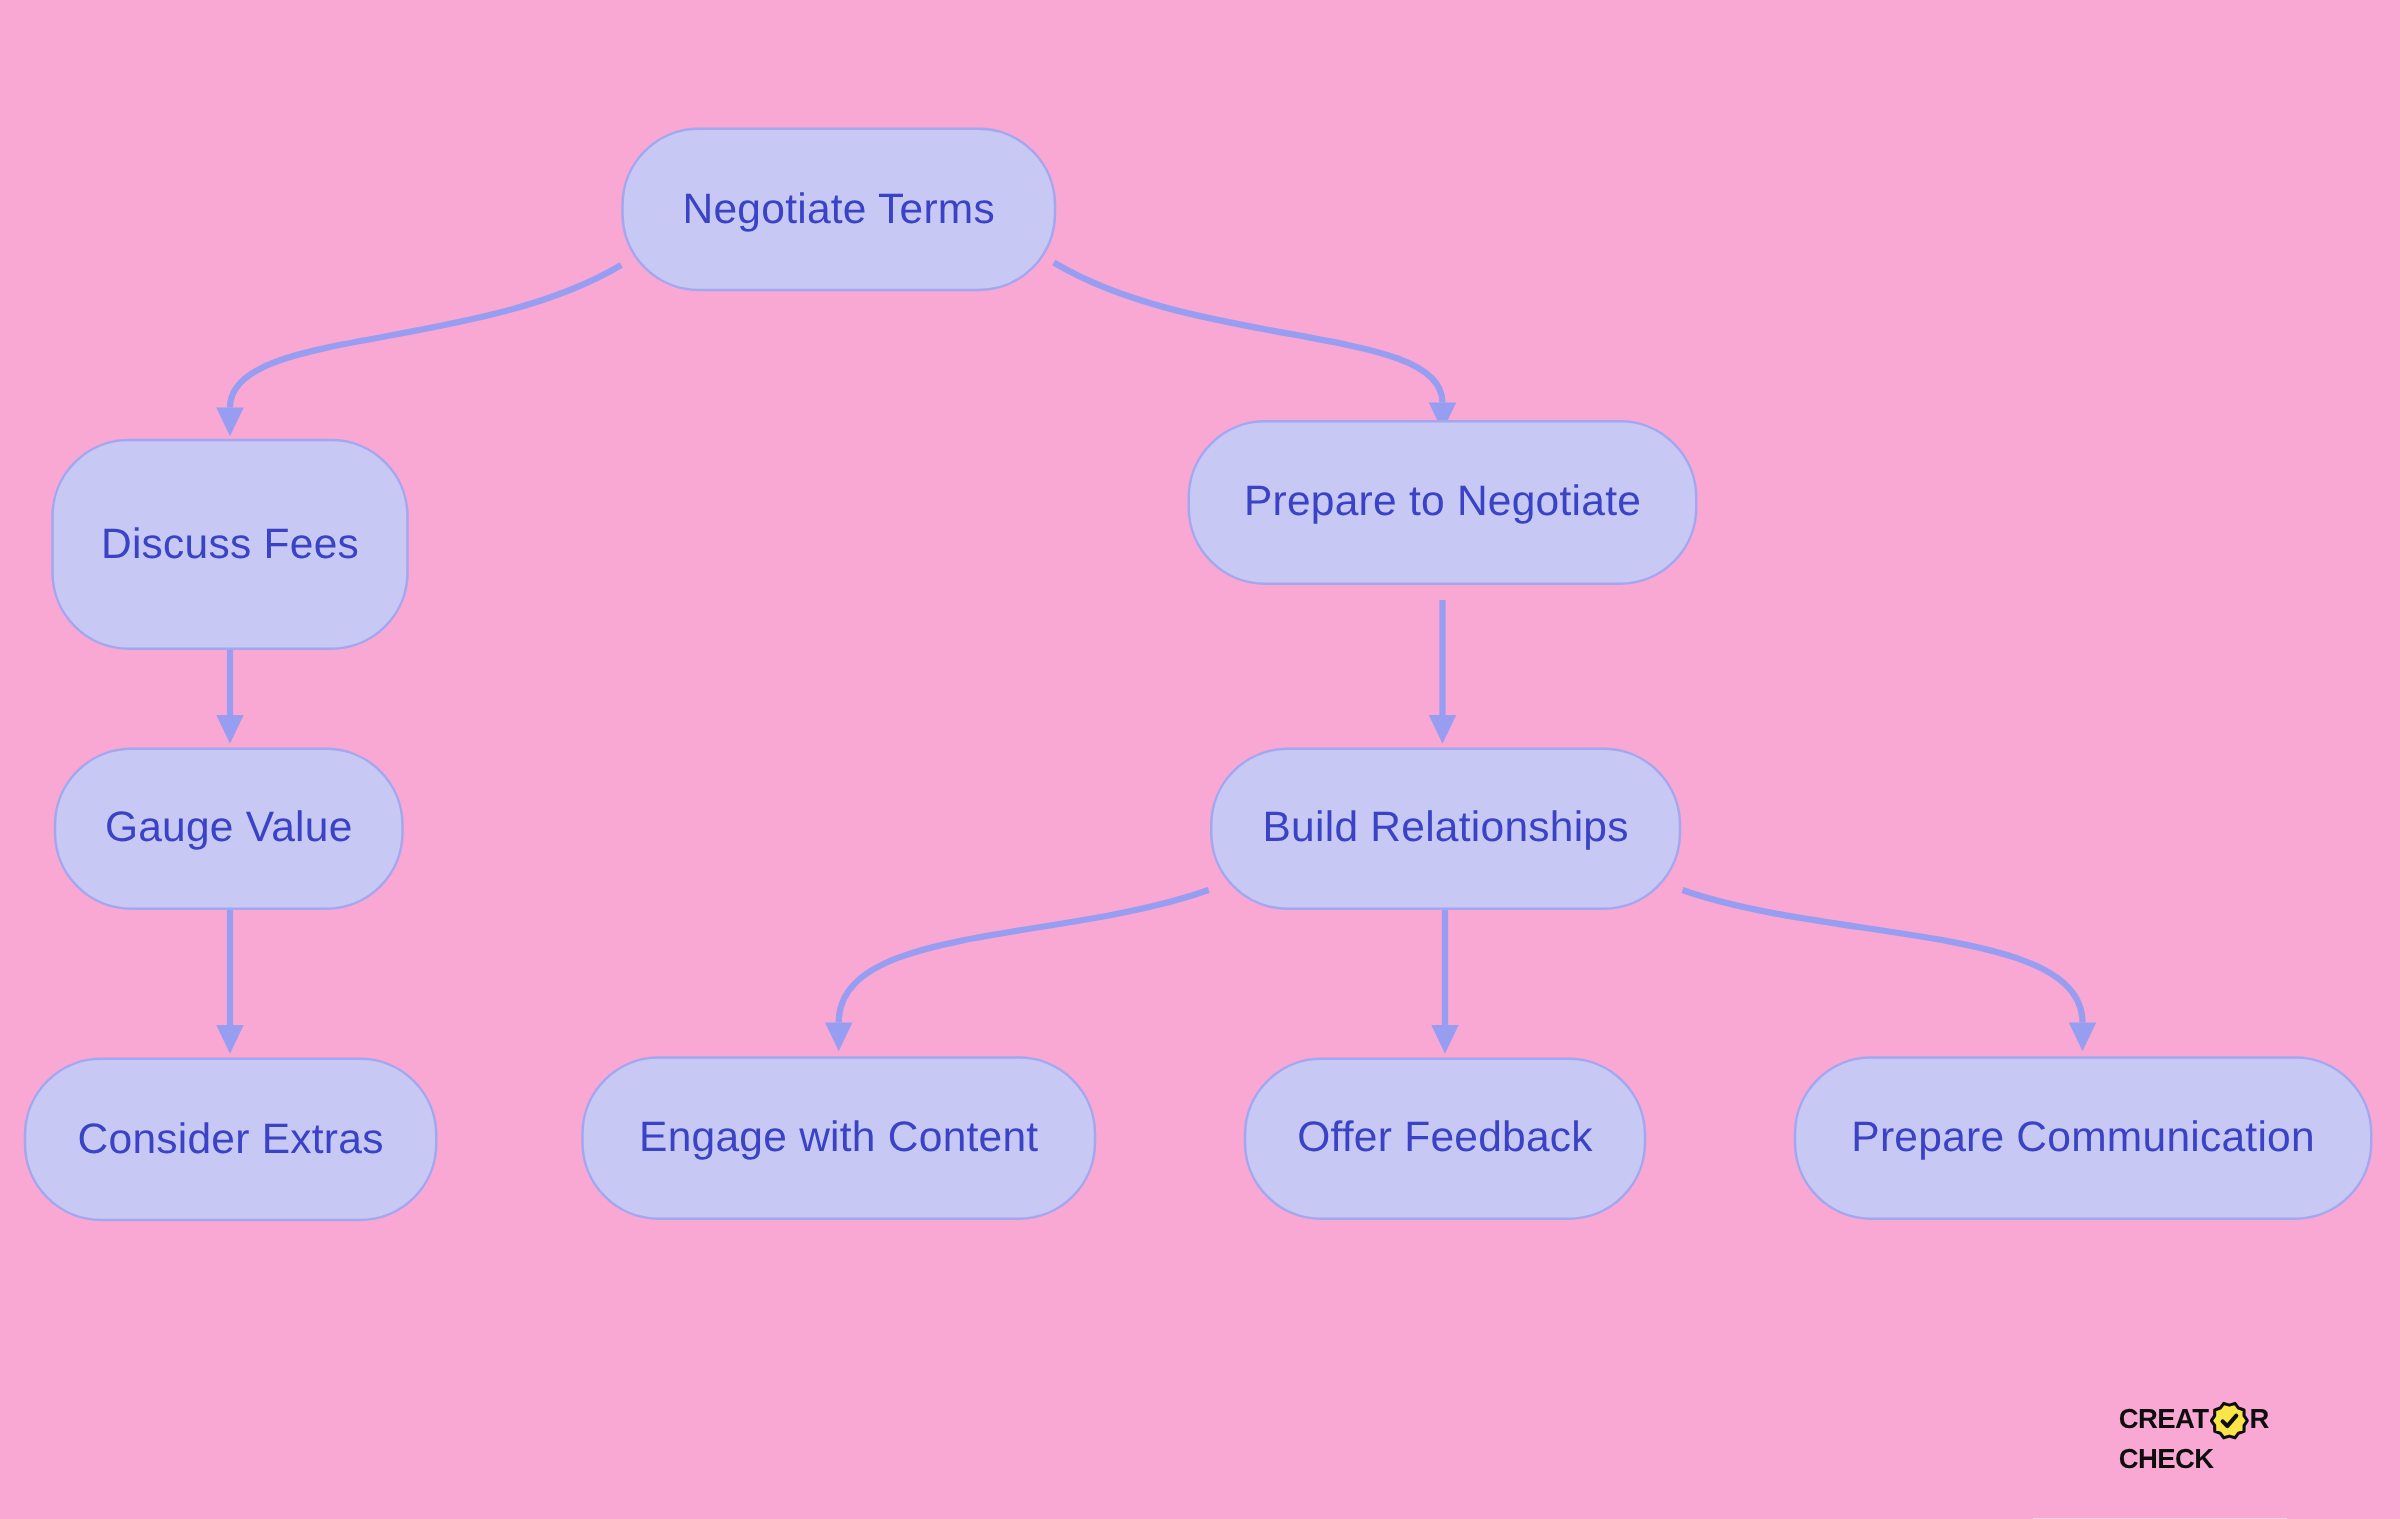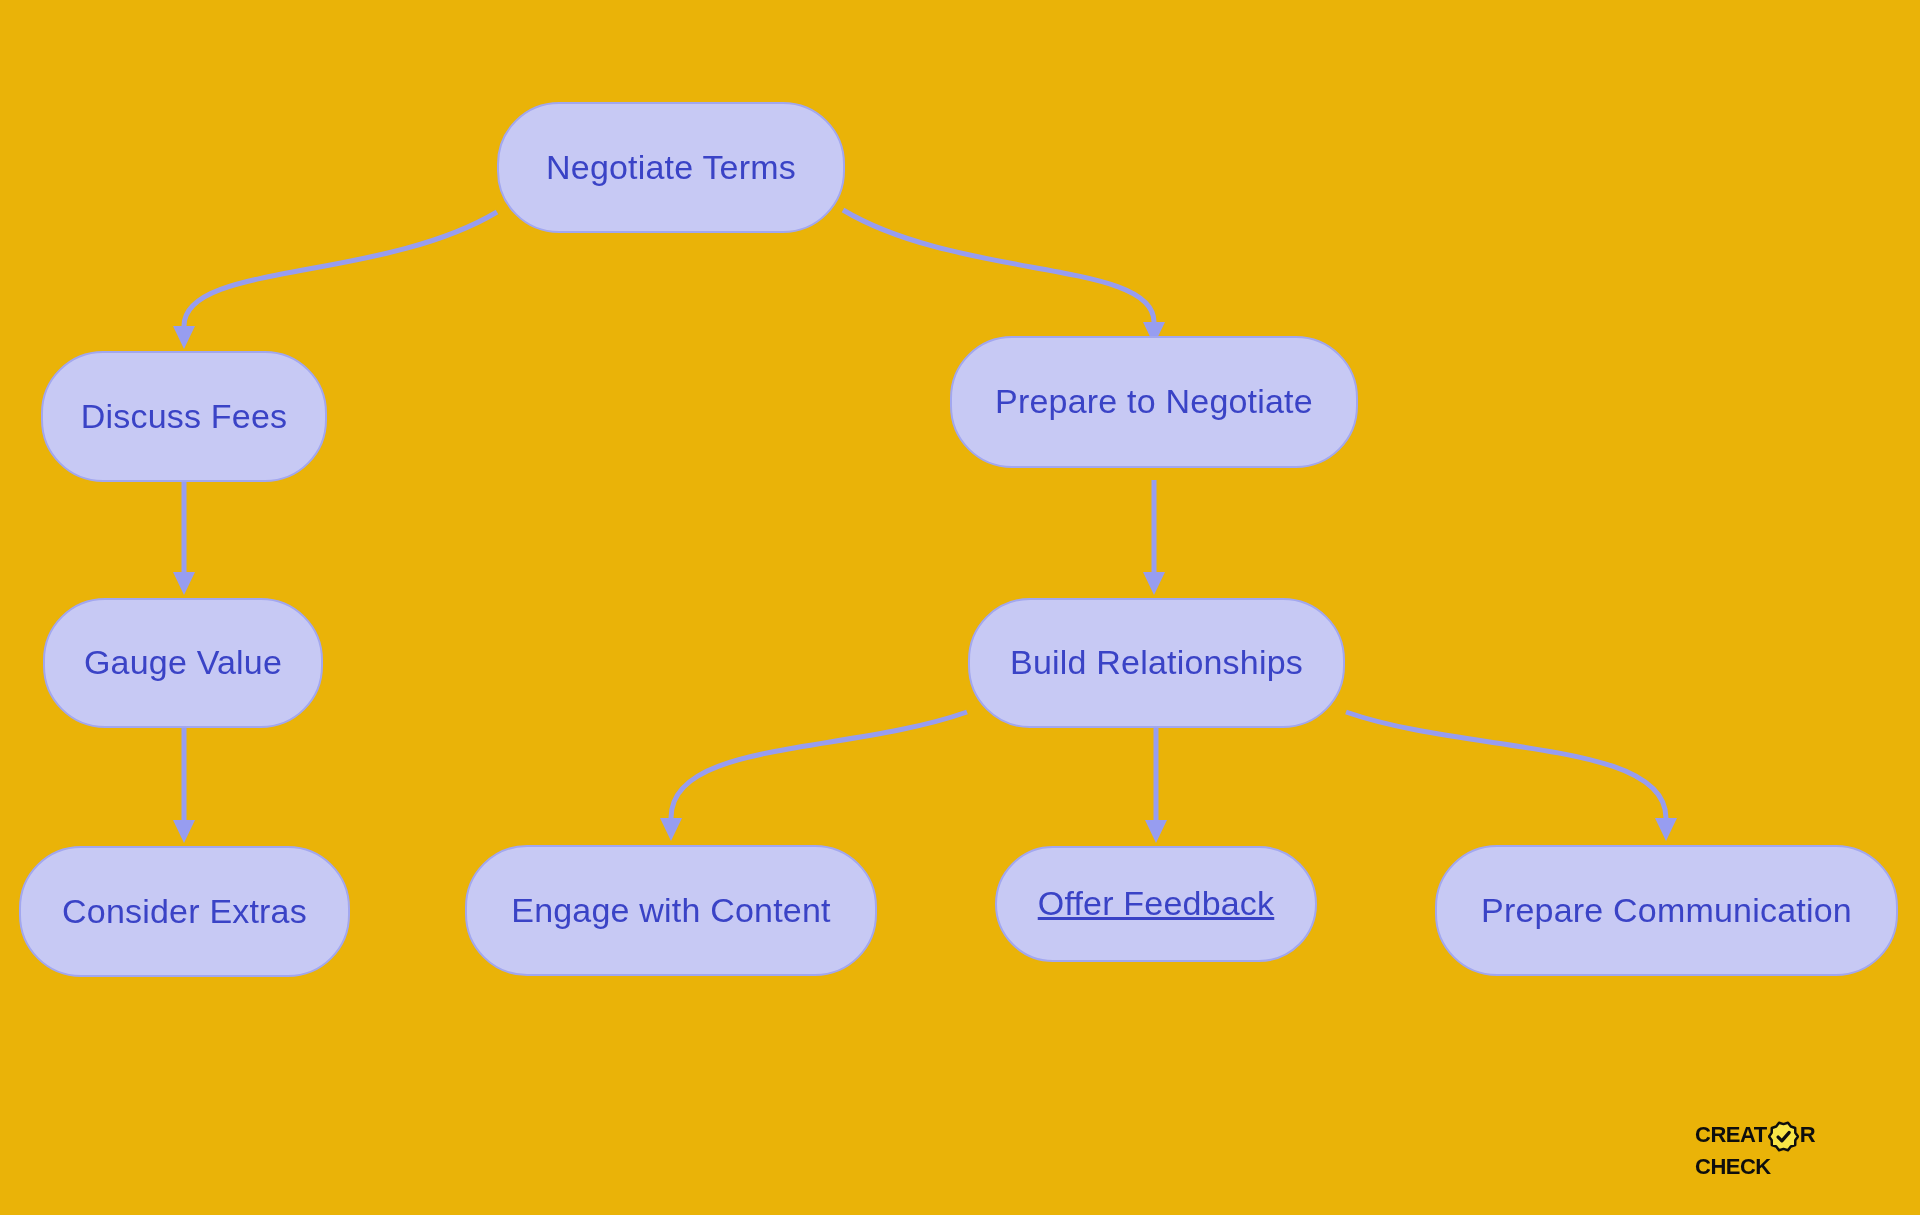--- a/index.html
+++ b/index.html
@@ -4,21 +4,21 @@
 <style>
   html, body {
     margin: 0;
     padding: 0;
     background: #ffffff;
   }
   #canvas {
     position: relative;
     width: 1920px;
     height: 1215px;
-    background: #eab308;
+    background: #f9a8d4;
     overflow: hidden;
     font-family: "Liberation Sans", "DejaVu Sans", sans-serif;
   }
   #edge-layer {
     position: absolute;
     left: 0;
     top: 0;
     width: 1920px;
     height: 1215px;
   }
@@ -80,21 +80,21 @@
     <path class="edge" d="M1154,480 L1154,572" marker-end="url(#arrowhead)"></path>
     <path class="edge" d="M967,712 C848,754 671,740 671,818" marker-end="url(#arrowhead)"></path>
     <path class="edge" d="M1156,728 L1156,820" marker-end="url(#arrowhead)"></path>
     <path class="edge" d="M1346,712 C1465,754 1666,740 1666,818" marker-end="url(#arrowhead)"></path>
   </svg>
 
   <div class="node" style="left:497px; top:102px; width:348px; height:131px;">
     <span>Negotiate Terms</span>
   </div>
 
-  <div class="node" style="left:41px; top:351px; width:286px; height:131px;">
+  <div class="node" style="left:41px; top:351px; width:286px; height:169px;">
     <span>Discuss Fees</span>
   </div>
 
   <div class="node" style="left:950px; top:336px; width:408px; height:132px;">
     <span>Prepare to Negotiate</span>
   </div>
 
   <div class="node" style="left:43px; top:598px; width:280px; height:130px;">
     <span>Gauge Value</span>
   </div>
@@ -104,21 +104,21 @@
   </div>
 
   <div class="node" style="left:19px; top:846px; width:331px; height:131px;">
     <span>Consider Extras</span>
   </div>
 
   <div class="node" style="left:465px; top:845px; width:412px; height:131px;">
     <span>Engage with Content</span>
   </div>
 
-  <div class="node" style="left:995px; top:846px; width:322px; height:116px;text-decoration:underline;">
+  <div class="node" style="left:995px; top:846px; width:322px; height:130px;">
     <span>Offer Feedback</span>
   </div>
 
   <div class="node" style="left:1435px; top:845px; width:463px; height:131px;">
     <span>Prepare Communication</span>
   </div>
 
   <div id="logo">
     <div class="logo-line">
       <span>CREAT</span>

